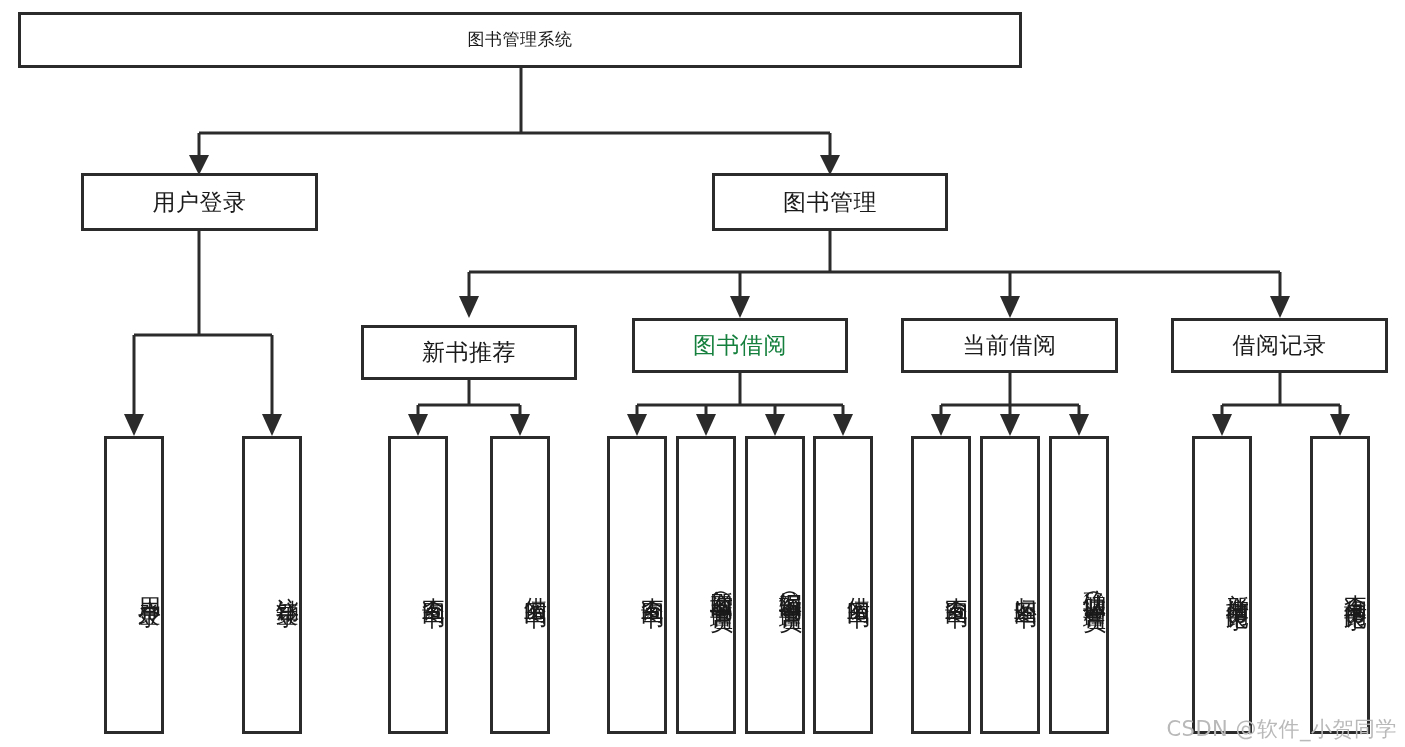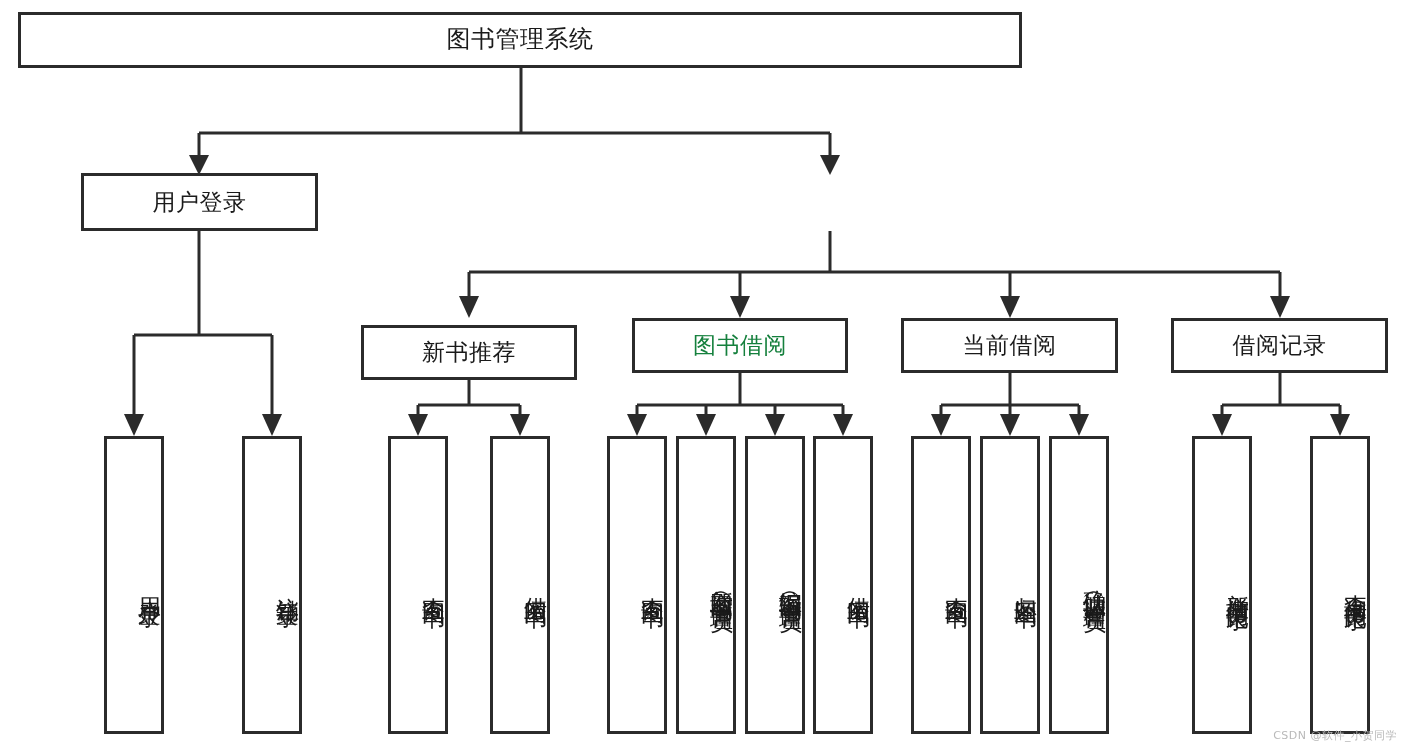--- a/index.html
+++ b/index.html
@@ -48,21 +48,21 @@
     justify-content: center;
     color: #1a1a1a;
   }
   .node.horiz {
     font-size: 23px;
     letter-spacing: 0.5px;
     line-height: 1.15;
     text-align: center;
   }
   .node.root {
-    font-size: 24px;
+    font-size: 17px;
   }
   
   .node.vert {
     writing-mode: vertical-rl;
     text-orientation: upright;
     font-size: 23px;
     letter-spacing: 3px;
     line-height: 1.0;
     padding-top: 6px;
     padding-bottom: 6px;
@@ -72,21 +72,21 @@
   }
   .node.vert .vlabel {
     display: block;
     white-space: nowrap;
   }
   
   #watermark {
     position: absolute;
     right: 8px;
     bottom: 4px;
-    font-size: 11px;
+    font-size: 21px;
     color: #b9b9b9;
     white-space: nowrap;
     letter-spacing: 0.5px;
   }
 </style>
 </head>
 <body>
 
 <div id="canvas">
 
@@ -156,20 +156,21 @@
     <line x1="1222" y1="405" x2="1222" y2="418" stroke="#2b2b2b"></line>
     <polygon class="arrowhead" points="1212,414 1232,414 1222,436" fill="#2b2b2b"></polygon>
     <line x1="1340" y1="405" x2="1340" y2="418" stroke="#2b2b2b"></line>
     <polygon class="arrowhead" points="1330,414 1350,414 1340,436" fill="#2b2b2b"></polygon>
   </svg>
 
   <div class="node horiz root" style="left: 18px; top: 12px; width: 1004px; height: 56px; border-color: rgb(43, 43, 43); background: rgb(255, 255, 255); color: rgb(26, 26, 26);">图书管理系统</div>
 
   <div class="node horiz" style="left: 81px; top: 173px; width: 237px; height: 58px; border-color: rgb(43, 43, 43); background: rgb(255, 255, 255); color: rgb(26, 26, 26);">用户登录</div>
 
+  <div class="node horiz" style="left: 712px; top: 173px; width: 236px; height: 58px; border-color: rgb(43, 43, 43); background: rgb(255, 255, 255); color: rgb(26, 26, 26);">图书管理</div>
 
   <div class="node horiz" style="left: 361px; top: 325px; width: 216px; height: 55px; border-color: rgb(43, 43, 43); background: rgb(255, 255, 255); color: rgb(26, 26, 26);">新书推荐</div>
 
   <div class="node horiz" style="left: 632px; top: 318px; width: 216px; height: 55px; border-color: rgb(43, 43, 43); background: rgb(255, 255, 255); color: #15803d;">图书借阅</div>
 
   <div class="node horiz" style="left: 1171px; top: 318px; width: 217px; height: 55px; border-color: rgb(43, 43, 43); background: rgb(255, 255, 255); color: rgb(26, 26, 26);">借阅记录</div>
 
   <div class="node horiz" style="left: 901px; top: 318px; width: 217px; height: 55px; border-color: rgb(43, 43, 43); background: rgb(255, 255, 255); color: rgb(26, 26, 26);">当前借阅</div>
 
   <div class="node vert" style="left: 104px; top: 436px; width: 60px; height: 298px; border-color: rgb(43, 43, 43); background: rgb(255, 255, 255); color: rgb(26, 26, 26);">

